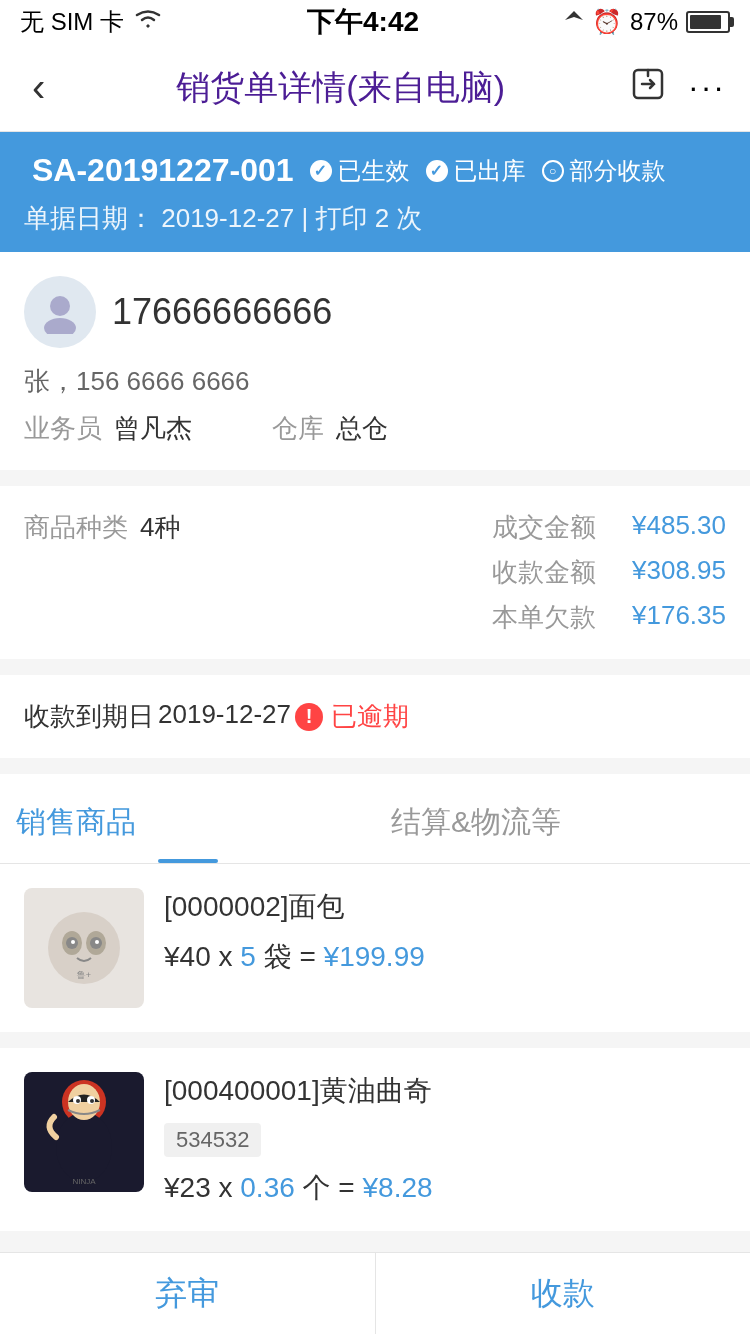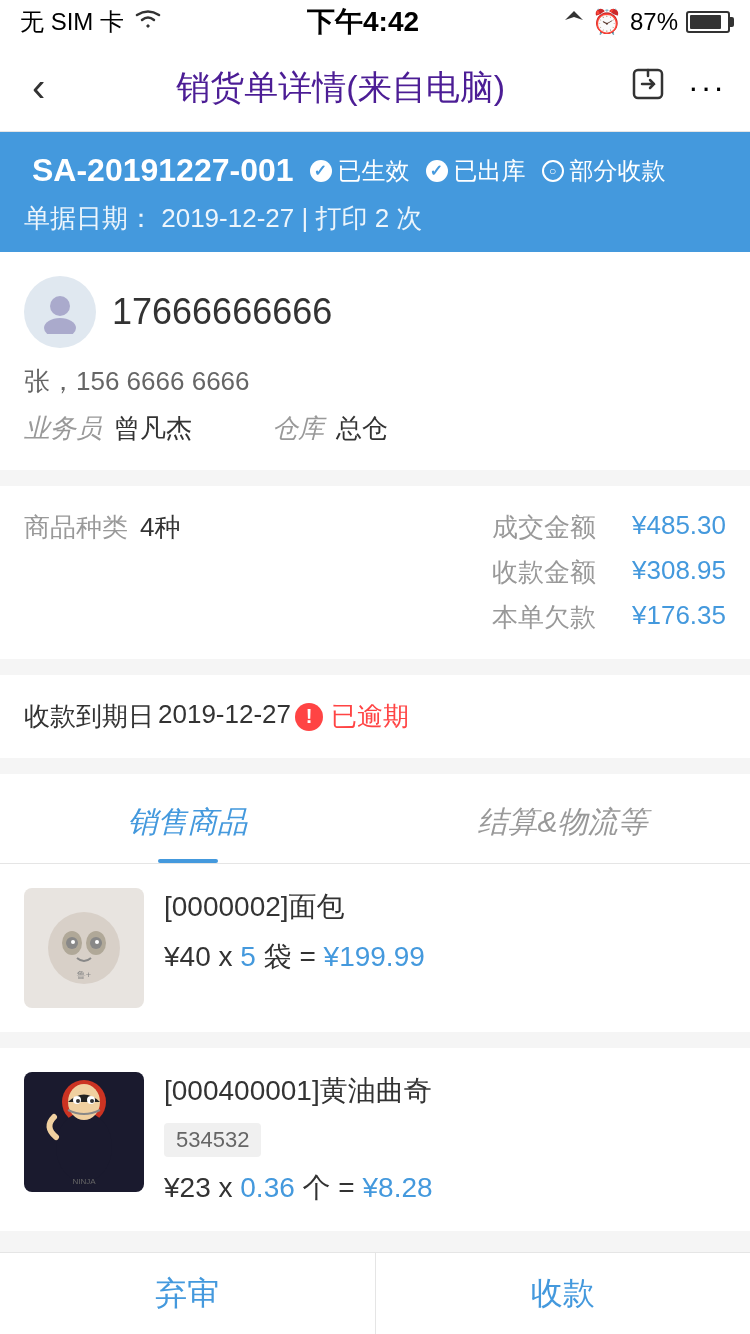--- a/index.html
+++ b/index.html
@@ -183,21 +183,20 @@
       gap: 80px;
       font-size: 26px;
       color: #333;
     }
     .customer-meta-item {
       display: flex;
       gap: 12px;
     }
     .meta-label {
       color: #999;
-      font-style: italic;
     }
     .meta-value {
       color: #333;
     }
 
     
     .stats-section {
       background: #fff;
       padding: 24px;
       margin-bottom: 16px;
@@ -272,26 +271,25 @@
 
     
     .tabs-bar {
       background: #fff;
       display: flex;
       border-bottom: 1px solid #e5e5e5;
       margin-top: 16px;
     }
     .tab {
       flex: 1;
-      text-align: center;
-      padding: 28px 0 20px;
+      text-align: left;
+      padding: 28px 16px 20px;
       font-size: 30px;
       color: #999;
       position: relative;
-      font-style: italic;
     }
     .tab.active {
       color: #4499dd;
     }
     .tab.active::after {
       content: '';
       position: absolute;
       bottom: 0;
       left: 50%;
       transform: translateX(-50%);

